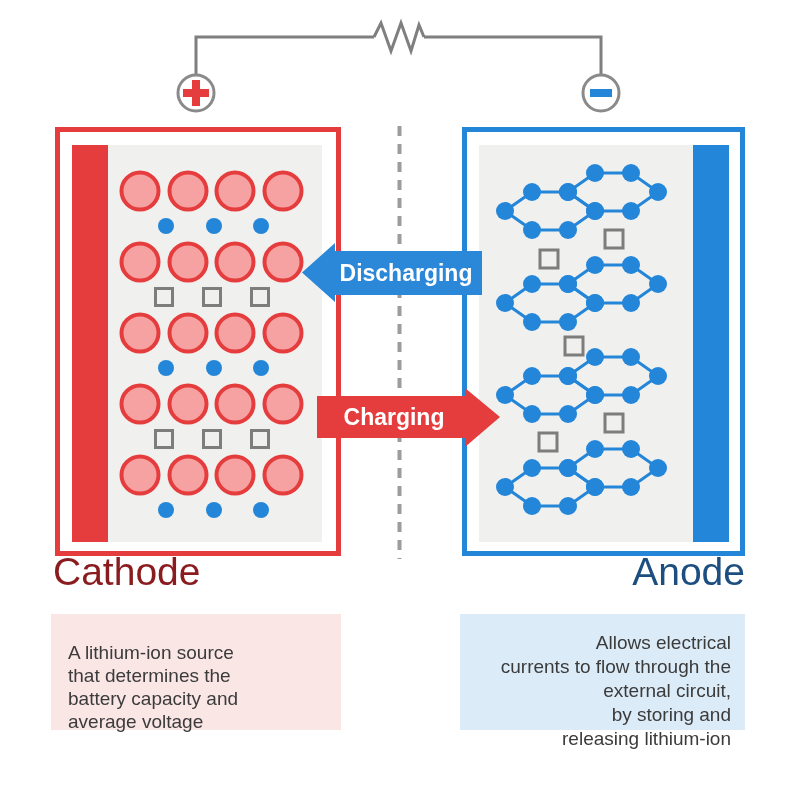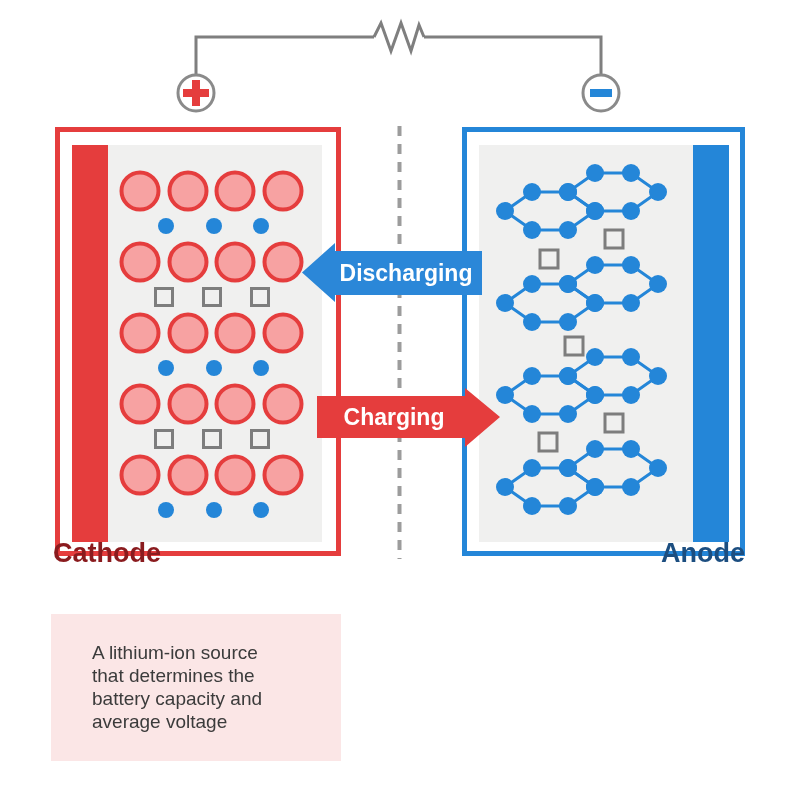--- a/index.html
+++ b/index.html
@@ -1,23 +1,23 @@
 <!DOCTYPE html>
 <html><head>
 <meta charset="utf-8">
 <style>
   * { margin:0; padding:0; box-sizing:border-box; }
   html,body { width:800px; height:793px; background:#ffffff; overflow:hidden;
               font-family:"Liberation Sans", sans-serif; }
   .stage { position:relative; width:800px; height:793px; background:#ffffff;border-radius:30px; }
   svg { position:absolute; left:0; top:0; }
-  .title { position:absolute; top:538px; font-size:27px; font-weight:700; letter-spacing:0px; }
+  .title { position:absolute; top:550px; font-size:39px; font-weight:400; letter-spacing:0px; }
   .cathode-title { left:53px; color:#8a1b1e; }
   .anode-title   { right:55px; color:#1c4e80; }
-  .desc-box { position:absolute; top:614px; height:147px;padding-left:24px; }
+  .desc-box { position:absolute; top:614px; height:116px; }
   .cathode-desc { left:51px; width:290px; background:#fbe6e6; }
   .anode-desc   { left:460px; width:285px; background:#dcebf8; }
   .desc-text { font-size:19px; line-height:23px; color:#3b3b3b; white-space:pre-line; }
   .cathode-desc .desc-text { padding:27px 10px 0 17px; text-align:left; }
   .anode-desc  .desc-text { padding:17px 14px 0 0; text-align:right; line-height:24px; }
   text.arrow-label { font-size:23px; font-weight:700; fill:#ffffff; }
 </style>
 </head>
 <body>
 
@@ -164,13 +164,20 @@
 
   <div class="title cathode-title">Cathode</div>
   <div class="title anode-title">Anode</div>
 
   <div class="desc-box cathode-desc">
     <div class="desc-text">A lithium-ion source
 that determines the
 battery capacity and
 average voltage</div>
   </div>
+  <div class="desc-box anode-desc">
+    <div class="desc-text">Allows electrical
+currents to flow through the
+external circuit,
+by storing and
+releasing lithium-ion</div>
+  </div>
 </div>
 
 </body></html>

